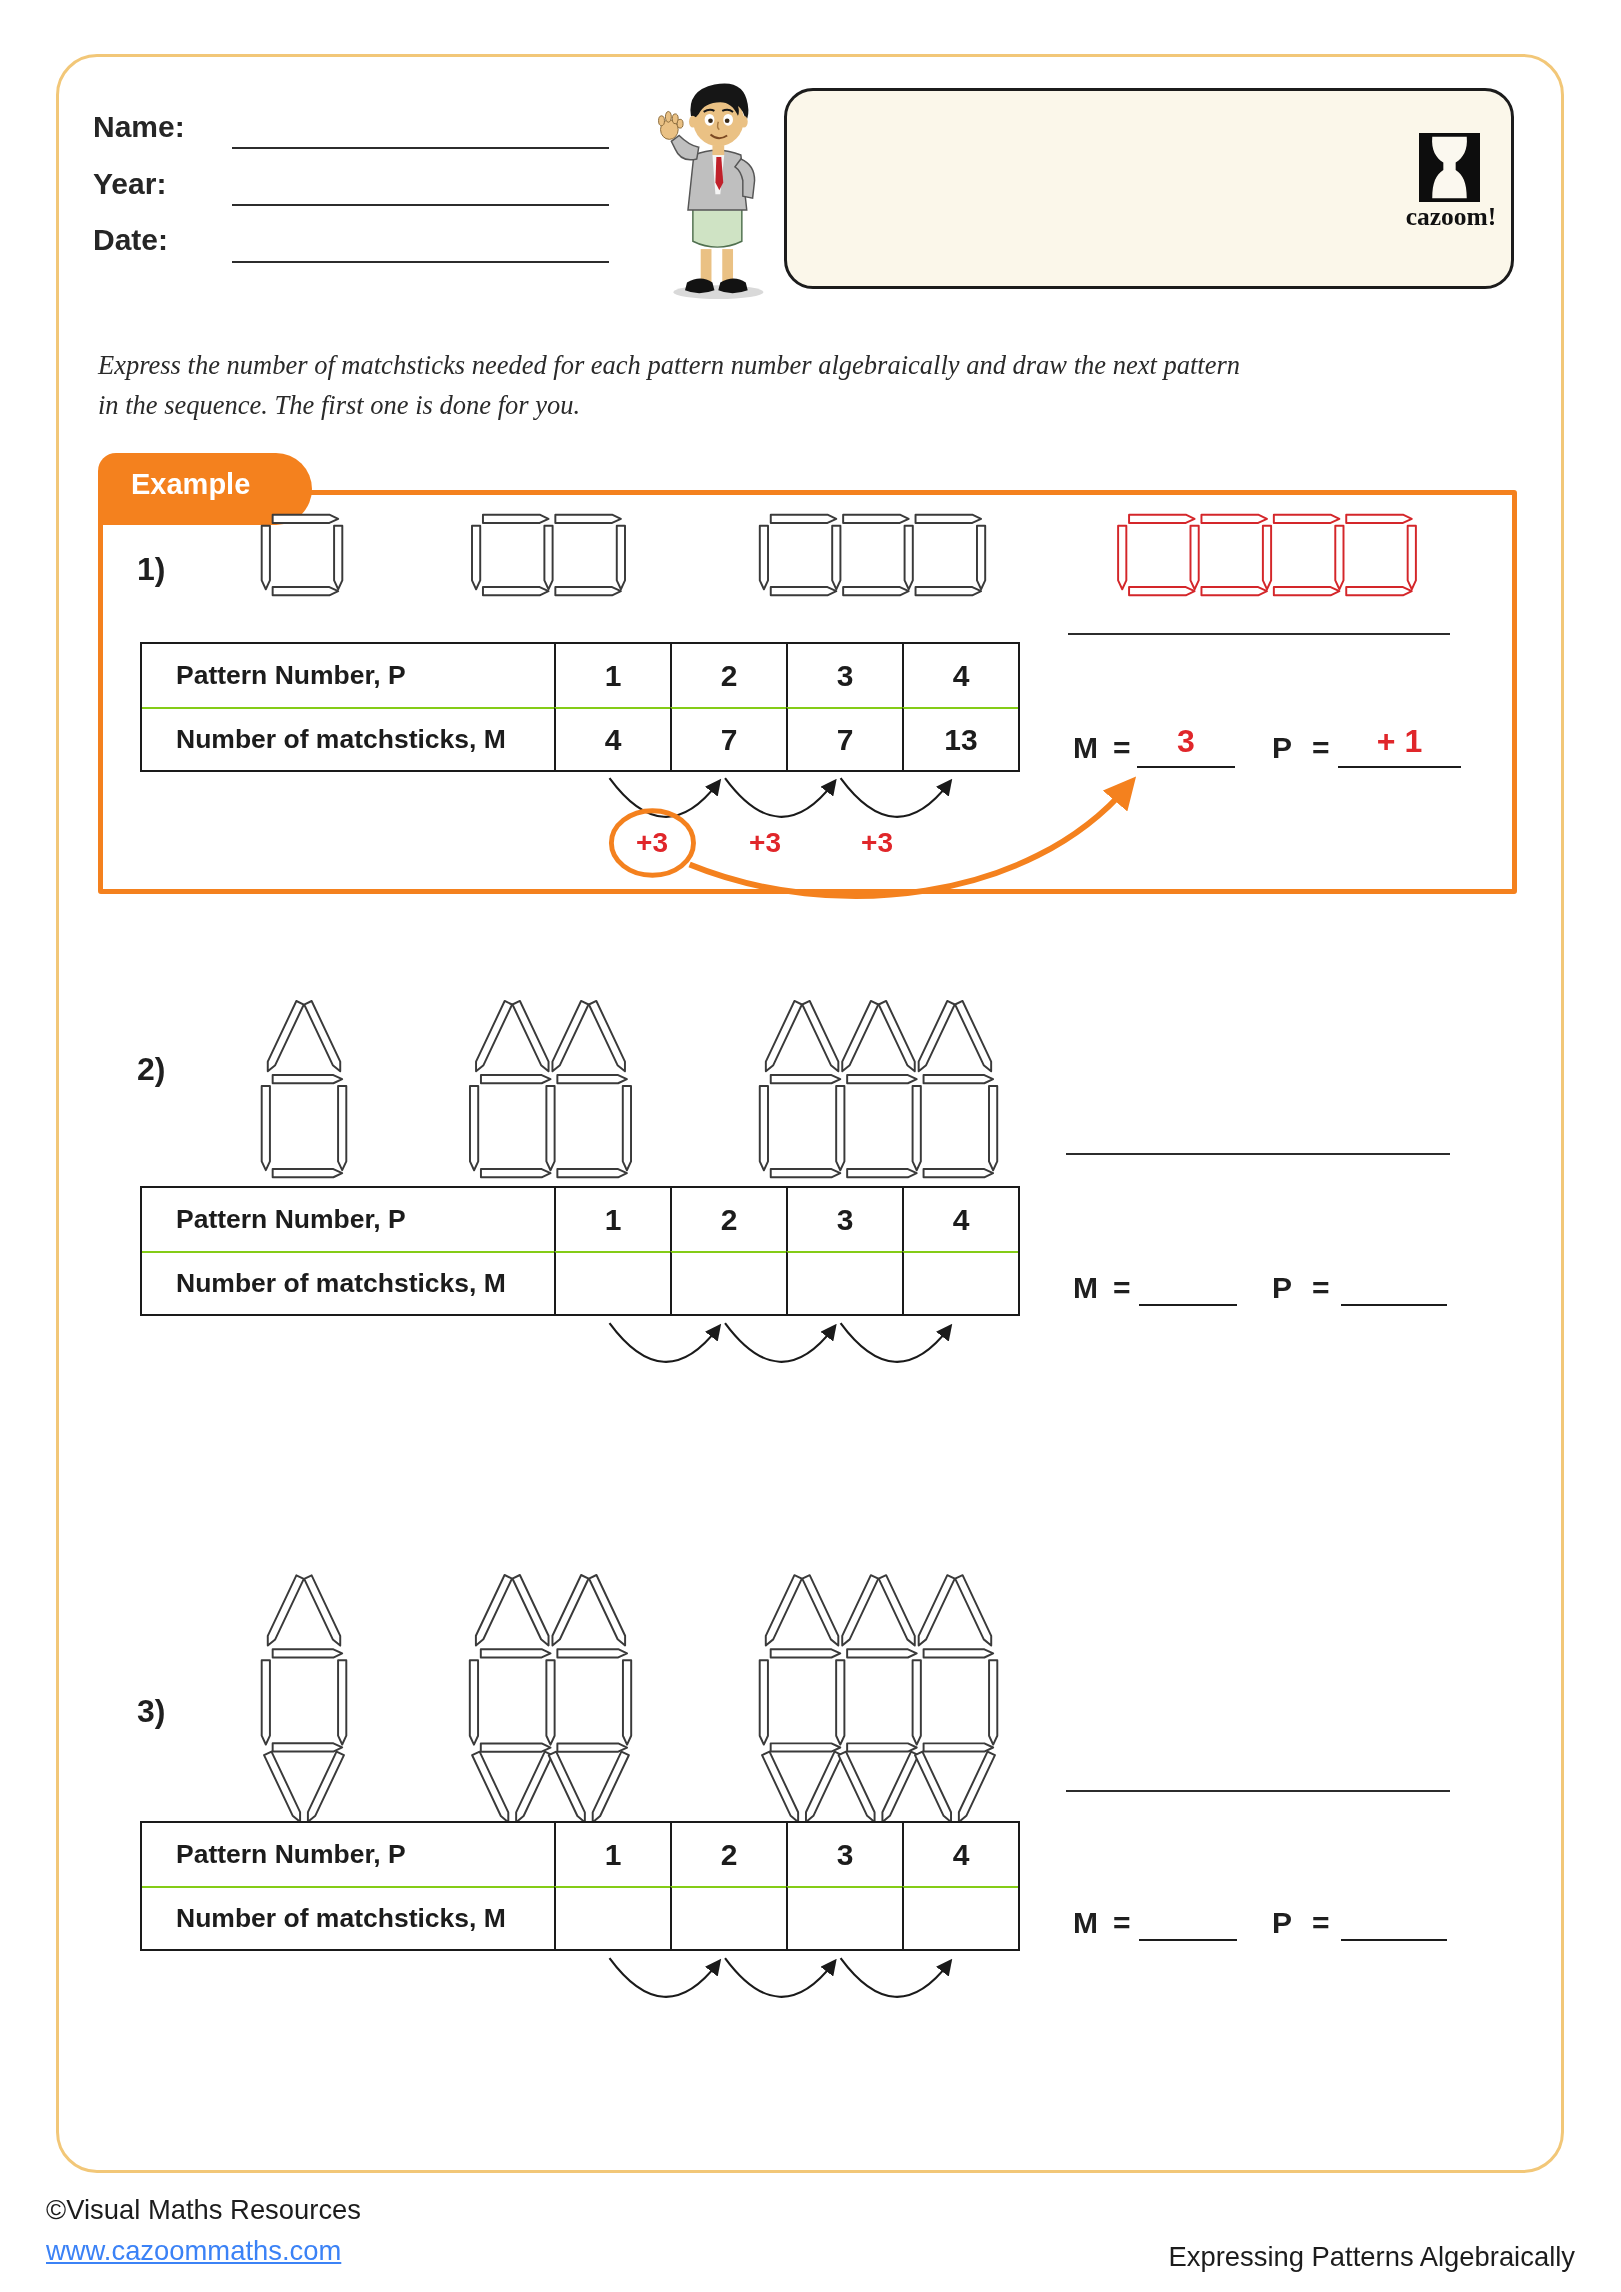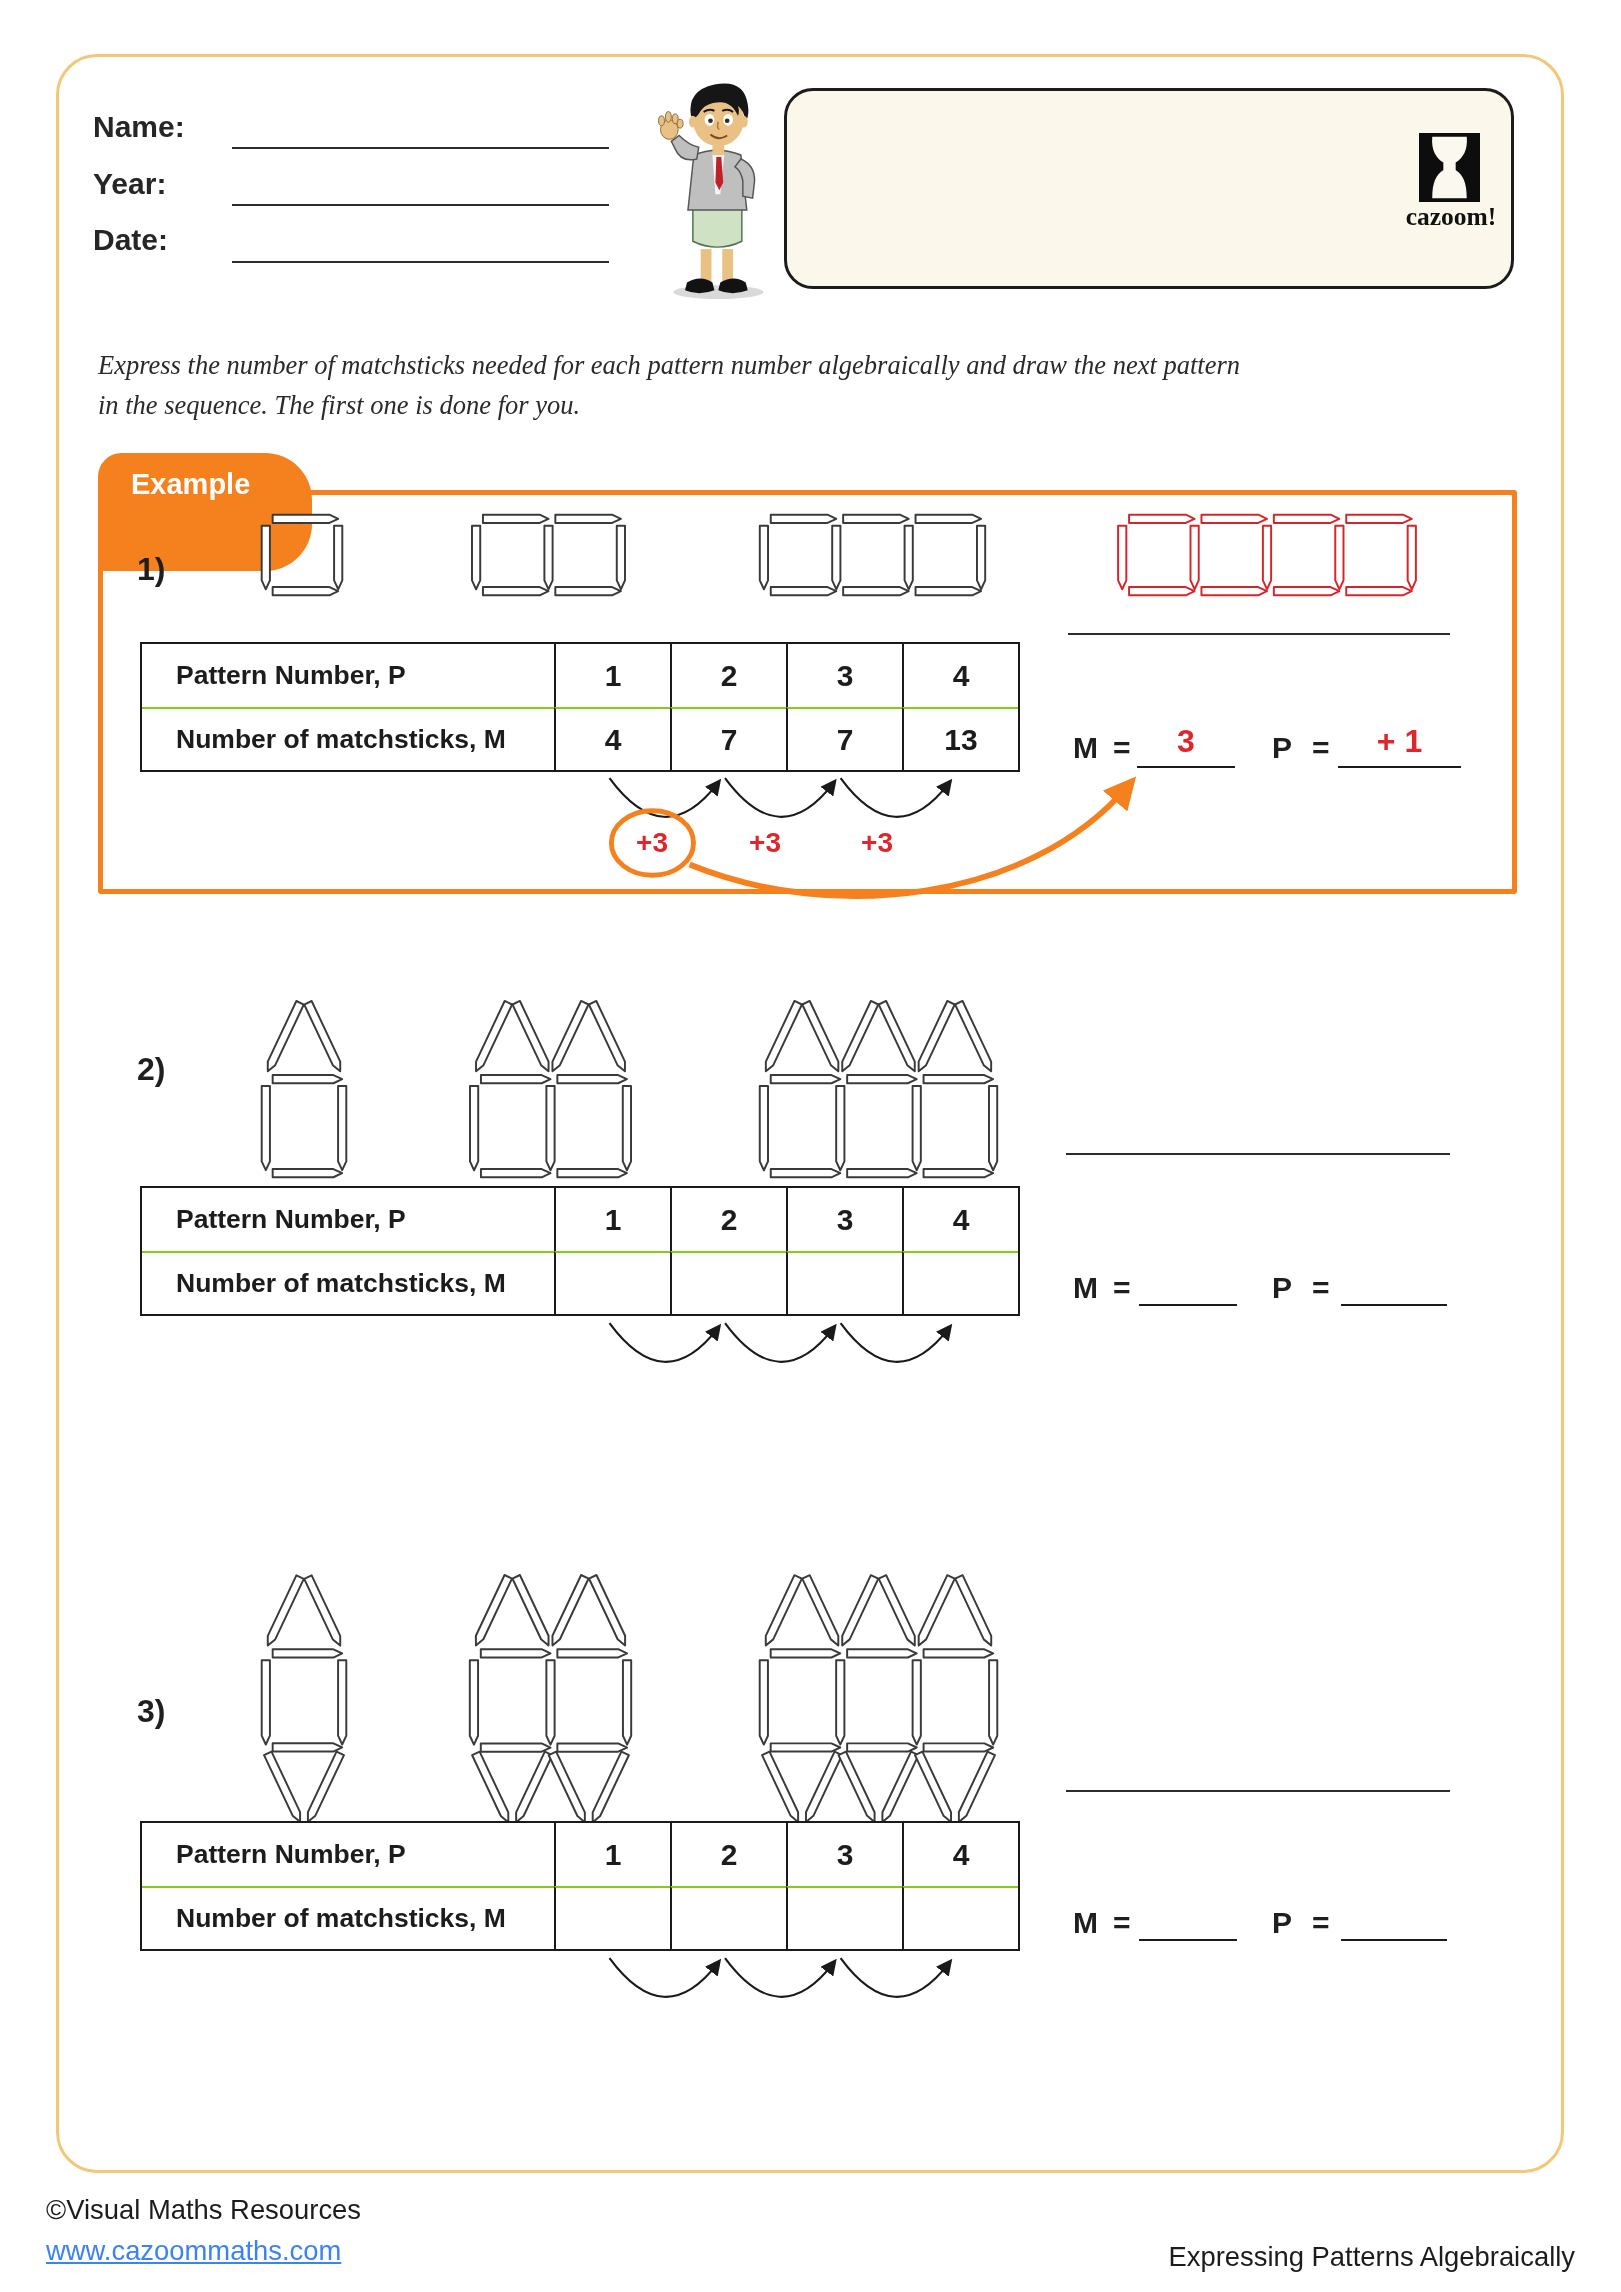--- a/index.html
+++ b/index.html
@@ -12,21 +12,21 @@
   .hfield-label{font:700 30px "Liberation Sans",sans-serif;color:#262626;}
   .hline{height:0;border-top:2px solid #2c2c2c;}
   .title-box{left:784px;top:88px;width:730px;height:201px;background:#fbf7ea;border:3.9px solid #1c1c1c;border-radius:29px;box-sizing:border-box;}
   .title-text{left:819px;top:116px;font:700 42px/55px "Liberation Sans",sans-serif;letter-spacing:-0.5px;color:#161616;}
   .logo-box{left:1419px;top:133px;width:61px;height:69px;background:#0d0d0d;}
   .logo-word{left:1404px;top:202px;width:94px;text-align:center;font:700 25.5px "Liberation Serif",serif;color:#111;}
   
   .instr{font:italic 26.5px/40px "Liberation Serif",serif;color:#2a2a2a;}
   
   .ex-box{left:98px;top:490px;width:1419px;height:404px;border:5.9px solid #f4811e;border-radius:2.9px;box-sizing:border-box;}
-  .ex-tab{left:98px;top:453px;width:214px;height:118px;background:#f4811e;border-radius:23.5px 47px 47px 0;
+  .ex-tab{left:98px;top:453px;width:214px;height:72px;background:#f4811e;border-radius:23.5px 47px 47px 0;
           color:#fff;font:700 29px "Liberation Sans",sans-serif;padding:14.7px 0 0 33px;box-sizing:border-box;}
   .qnum{font:700 32px "Liberation Sans",sans-serif;color:#1f1f1f;}
   
   .wtable{display:grid;grid-template-columns:412px 116px 116px 116px 116px;grid-auto-rows:63px;
           border:2.9px solid #1a1a1a;background:#fff;}
   .wtable .cell{border-left:2px solid #1a1a1a;border-top:2px solid #84cc16;display:flex;align-items:center;justify-content:center;
                 font:700 30px "Liberation Sans",sans-serif;color:#1c1c1c;}
   .wtable .cell.c0{border-left:none;padding-left:34px;}
   .wtable .cell.r0{border-top:none;}
   .wtable .rowlabel{justify-content:flex-start;padding-left:17.6px;font-size:26.5px;}

